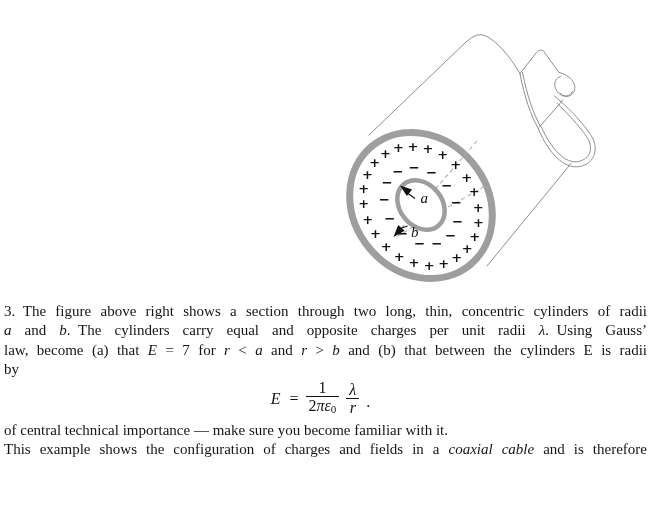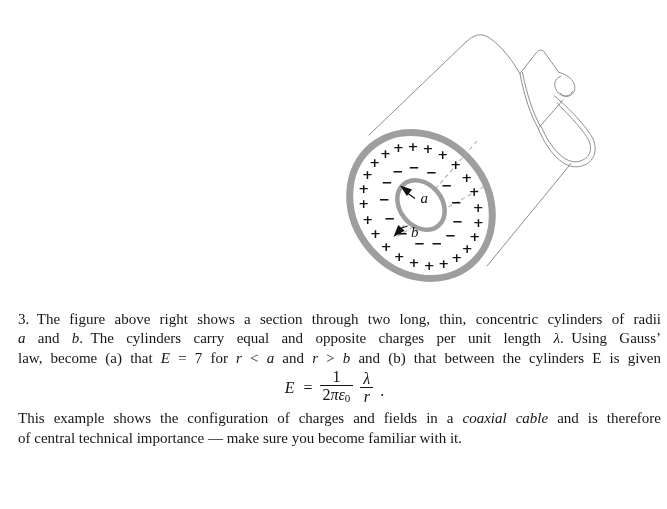--- a/index.html
+++ b/index.html
@@ -11,22 +11,22 @@
   .outline{fill:none;stroke:#8f8f8f;stroke-width:1;stroke-linecap:round;stroke-linejoin:round;}
   .ringO{fill:#ffffff;stroke:#9e9e9e;stroke-width:7;}
   .ringI{fill:#ffffff;stroke:#9e9e9e;stroke-width:4.5;}
   .dash{fill:none;stroke:#b0b0b0;stroke-width:1.1;stroke-dasharray:4.2 3.2;}
   .charge{font-family:"DejaVu Sans",sans-serif;font-weight:bold;fill:#141414;
           text-anchor:middle;dominant-baseline:central;}
   .radlabel{font-style:italic;font-size:15px;fill:#111;font-family:"Liberation Serif",serif;}
   .arrow{fill:#111;stroke:none;}
   .shaft{stroke:#111;stroke-width:1.2;}
 
-  .text-block{position:absolute;left:18px;top:302px;width:643px;
-              font-size:15px;line-height:19.4px;margin-top:8px;}
+  .text-block{position:absolute;left:4px;top:302px;width:643px;
+              font-size:15px;line-height:19.4px;}
   .line{text-align:justify;white-space:normal;}
   .line.jl{text-align-last:justify;}
   .line i, .eqrow i{font-style:italic;}
   .eqrow{display:flex;justify-content:center;align-items:center;height:38px;
          font-size:16px;transform:translateX(-5px);}
   .eqrow .mi{font-style:italic;margin-right:4px;}
   .eqrow .eqs{margin:0 5px;}
   .frac{display:inline-flex;flex-direction:column;align-items:center;margin:0 2px;}
   .frac.second{margin-left:5px;}
   .num,.den{line-height:17px;padding:0 3px;}
@@ -109,37 +109,38 @@
     </g>
 
     <text class="radlabel" x="420.5" y="203">a</text>
     <text class="radlabel" x="411" y="237">b</text>
   </svg>
 </div>
 
 <div class="text-block">
   <div id="para1">
       <div class="line jl"><span>3. The figure above right shows a section through two long, thin, concentric cylinders of radii</span></div>
-      <div class="line jl"><i>a</i><span> and </span><i>b</i><span>. The cylinders carry equal and opposite charges per unit length </span><i>λ</i><span>. Using Gauss’</span></div>
-      <div class="line jl"><span>law, become (a) that </span><i>E</i><span> = 7 for </span><i>r</i><span> &lt; </span><i>a</i><span> and </span><i>r</i><span> &gt; </span><i>b</i><span> and (b) that between the cylinders E is given</span></div>
+      <div class="line jl"><i>a</i><span> and </span><i>b</i><span>. The cylinders carry equal and opposite charges per unit radii </span><i>λ</i><span>. Using Gauss’</span></div>
+      <div class="line jl"><span>law, become (a) that </span><i>E</i><span> = 7 for </span><i>r</i><span> &lt; </span><i>a</i><span> and </span><i>r</i><span> &gt; </span><i>b</i><span> and (b) that between the cylinders E is radii</span></div>
+      <div class="line"><span>by</span></div>
     </div>
 
   <div class="eqrow">
     <span class="mi">E</span>
     <span class="eqs">=</span>
     <span class="frac">
       <span class="num">1</span>
       <span class="bar"></span>
       <span class="den"><span>2</span><i>πε</i><sub>0</sub></span>
     </span>
     <span class="frac second">
       <span class="num"><i>λ</i></span>
       <span class="bar"></span>
       <span class="den"><i>r</i></span>
     </span>
     <span class="period">.</span>
   </div>
 
   <div id="para2">
+      <div class="line"><span>of central technical importance — make sure you become familiar with it.</span></div>
       <div class="line jl"><span>This example shows the configuration of charges and fields in a </span><i>coaxial cable</i><span> and is therefore</span></div>
-      <div class="line"><span>of central technical importance — make sure you become familiar with it.</span></div>
     </div>
 </div>
 
 </body></html>

